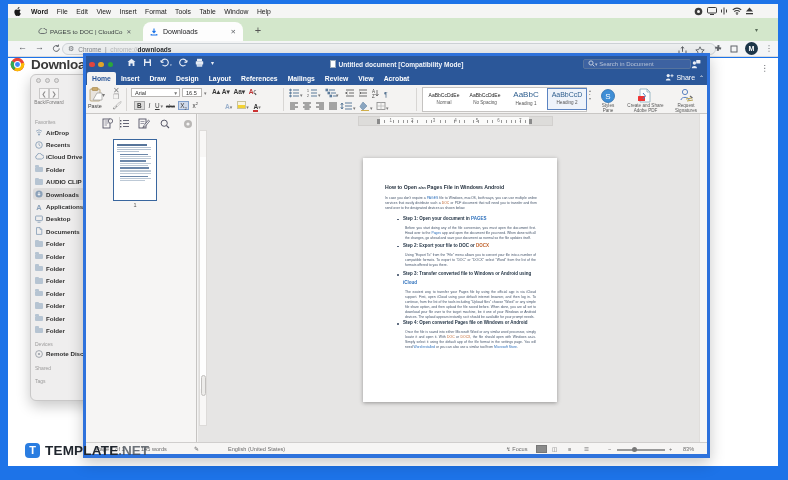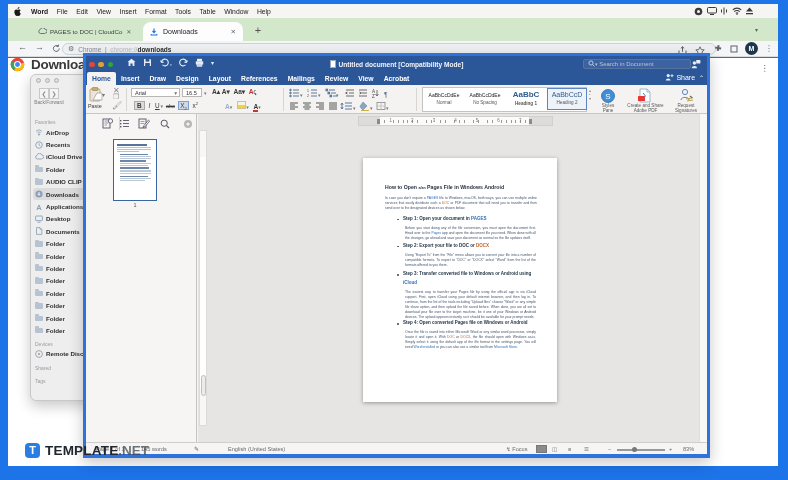--- a/index.html
+++ b/index.html
@@ -442,21 +442,21 @@
 
       <div class="abs" style="left:336px;top:2px;width:165px;height:25px;background:#fff;border:1px solid #c5c3c1;"></div>
       <div class="abs gcell" style="left:338px;top:3px;">
         <div class="g1">AaBbCcDdEe</div>
           <div class="g2">Normal</div>
         </div>
       <div class="abs gcell" style="left:379px;top:3px;">
         <div class="g1">AaBbCcDdEe</div>
           <div class="g2">No Spacing</div>
         </div>
-      <div class="abs gcell" style="left:420px;top:3px;font-weight:bold;">
+      <div class="abs gcell" style="left:420px;top:3px;">
         <div class="g1 hblue" style="font-size:8px;margin-top:2px;">AaBbC</div>
           <div class="g2">Heading 1</div>
         </div>
       <div class="abs gcell" style="left:461px;top:3px;border:1.5px solid #5b84c2;background:#eef3fa;">
         <div class="g1 hblue" style="font-size:7px;margin-top:2px;">AaBbCcD</div>
           <div class="g2">Heading 2</div>
         </div>
       <div class="abs" style="left:503px;top:4px;font-size:4px;color:#888;line-height:4px;">▴<br>•<br>▾</div>
 
       <div class="abs" style="left:514px;top:4px;width:16px;height:14px;">

